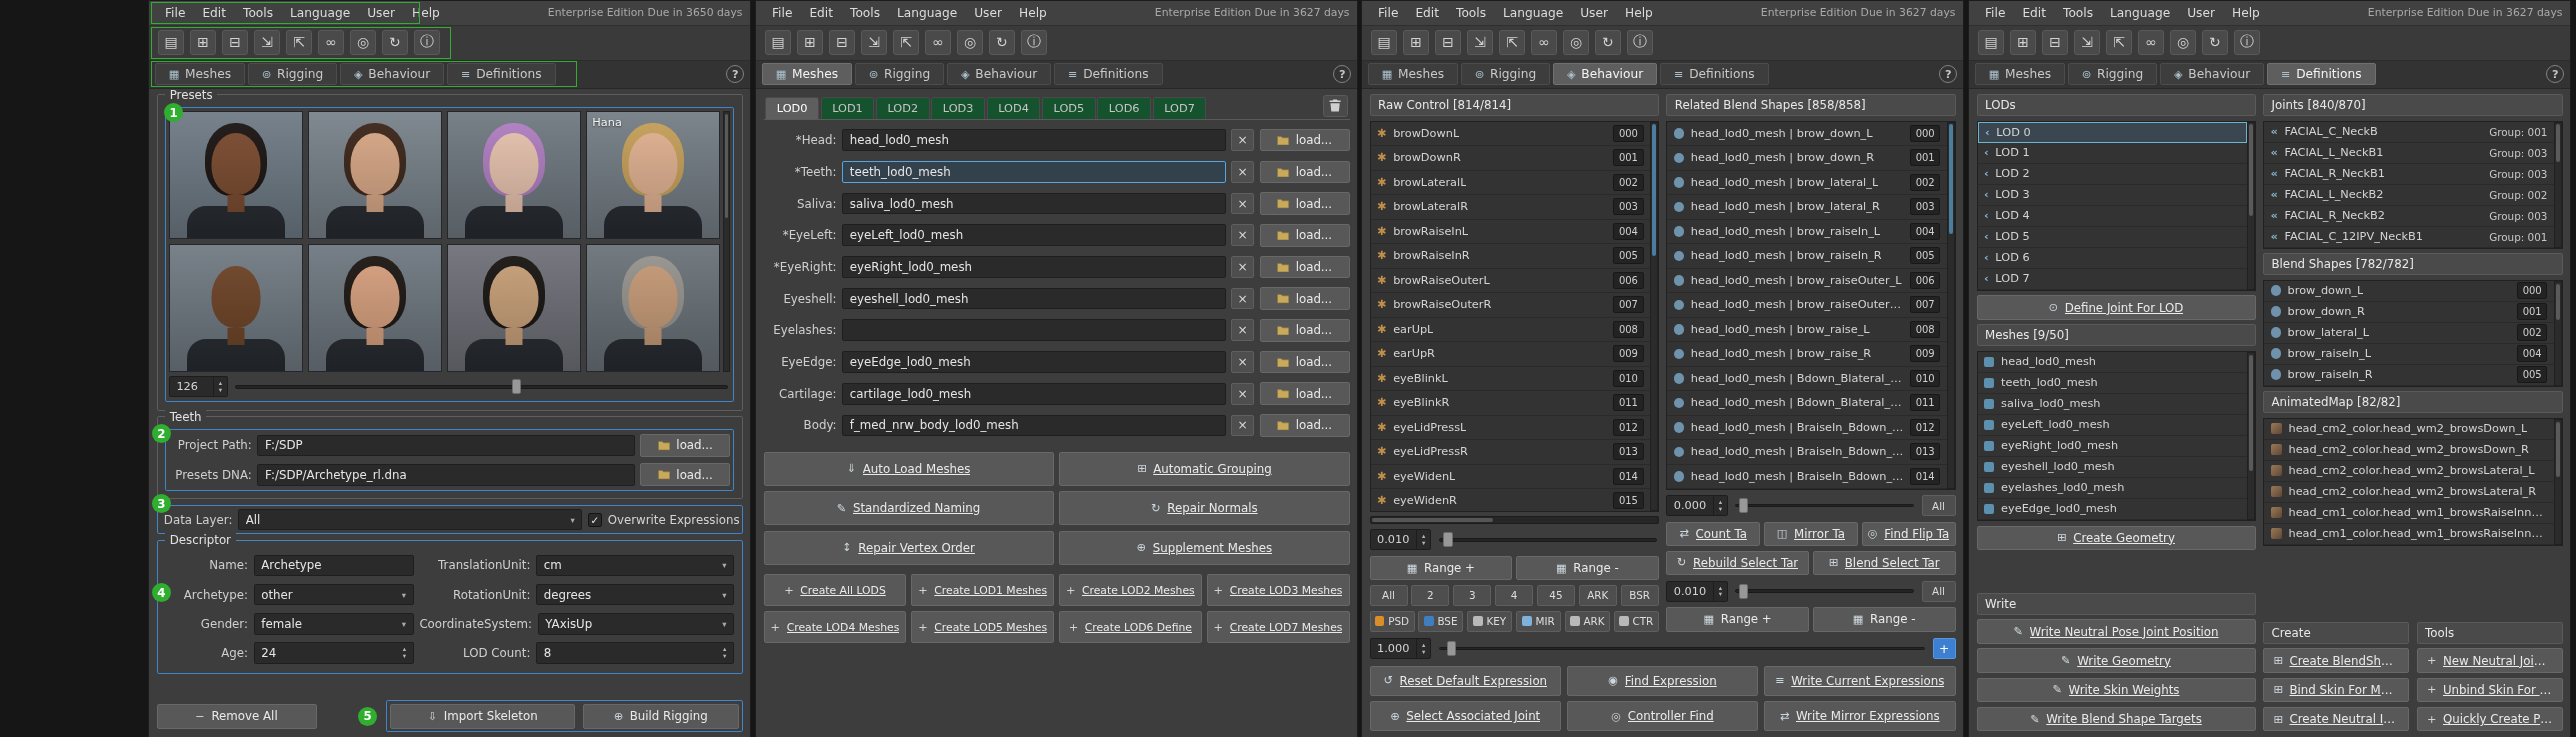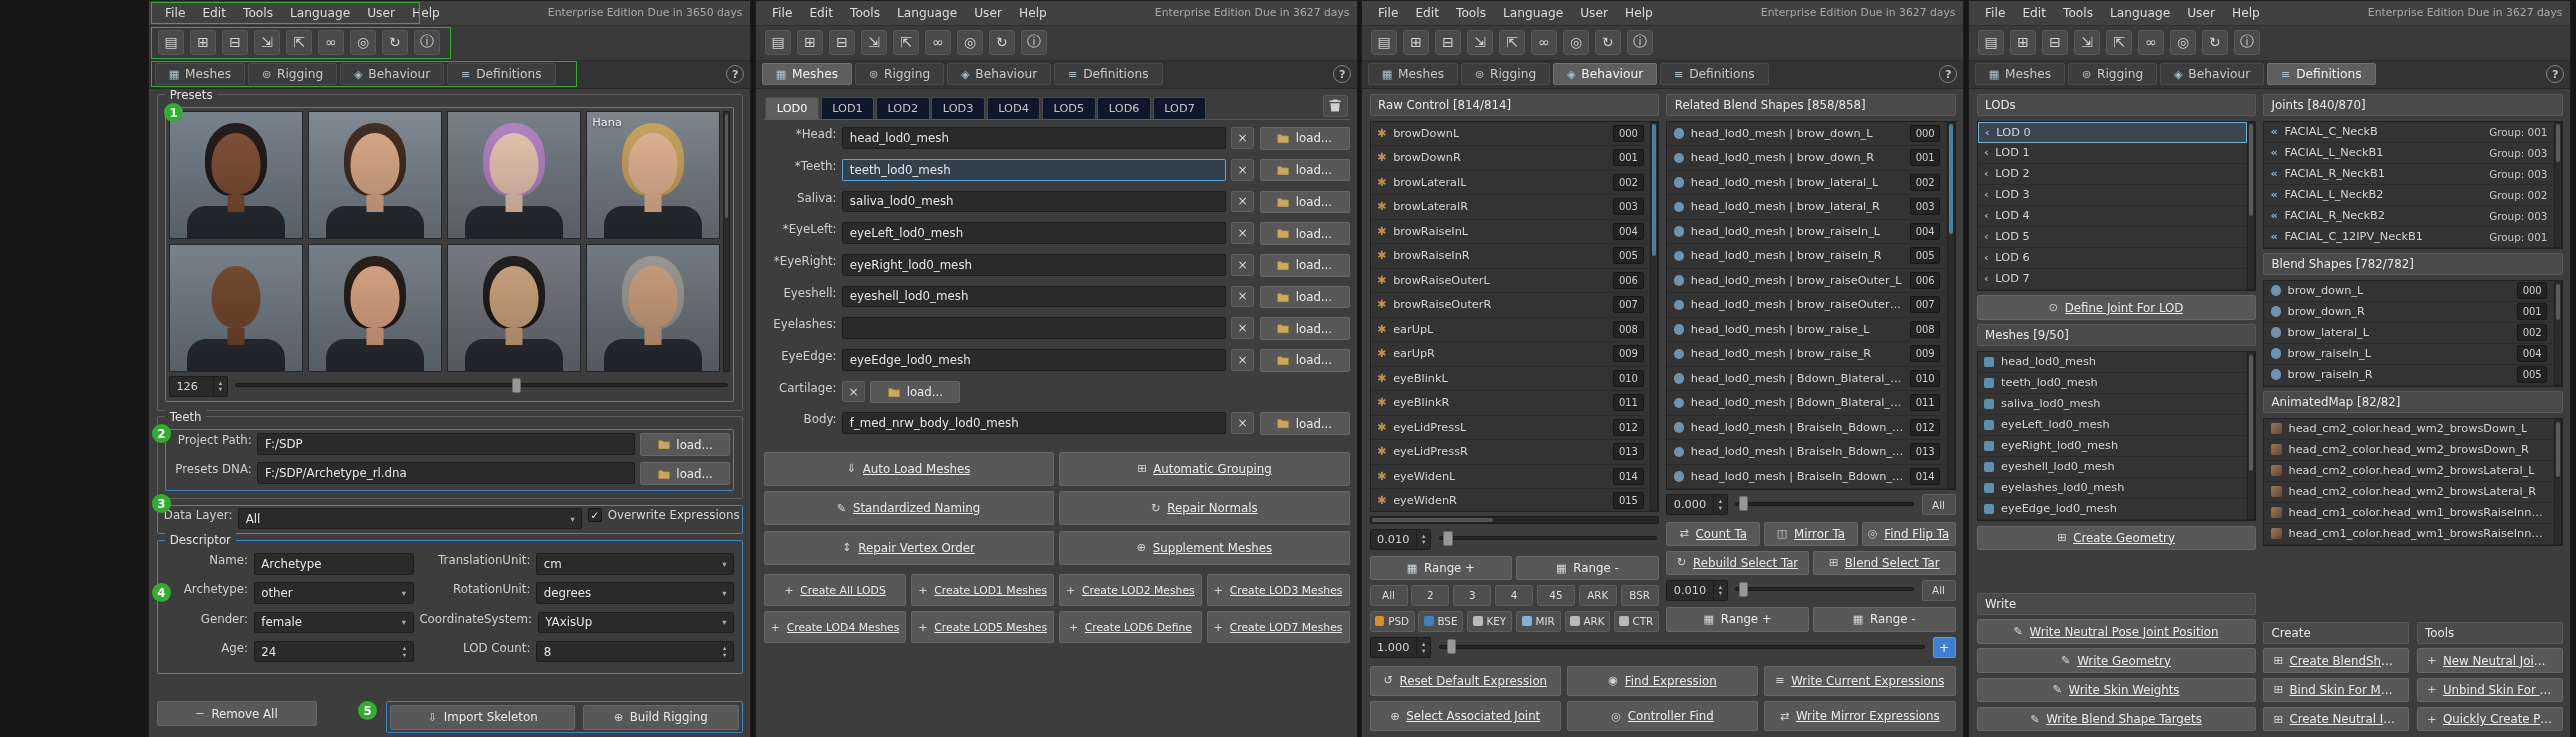--- a/index.html
+++ b/index.html
@@ -31,21 +31,21 @@
 .tab{display:flex;align-items:center;gap:5.7px;height:22.6px;padding:0 13px;background:#3d3d3d;border:0.9px solid #4c4c4c;border-radius:1.9px;color:#c9c9c9;font-size:12.2px;}
 .tab.active{background:#5e5e5e;border-color:#707070;color:#f4f4f4;}
 .ticon{font-size:11.3px;color:#a9bfcb;}
 .help-btn{margin-left:auto;width:18px;height:18px;border-radius:50%;border:1.9px solid #828282;color:#c4c4c4;font-size:11.3px;font-weight:bold;display:flex;align-items:center;justify-content:center;}
 .content{flex:1;padding:5.7px 7.5px;display:flex;flex-direction:column;gap:5.7px;overflow:hidden;}
 
 
 .group{border:0.9px solid #5e5e5e;border-radius:1.9px;position:relative;padding:12.2px 7.5px 7.5px;}
 .group.blue{border:1.9px solid var(--blue);}
 .gtitle{position:absolute;top:-7.5px;left:7.5px;background:#3d3d3d;padding:0 4.7px;font-size:11.8px;color:#e2e2e2;}
-.frow{display:flex;align-items:flex-start;gap:5.7px;height:24.5px;}
+.frow{display:flex;align-items:center;gap:5.7px;height:24.5px;}
 .flabel{text-align:right;font-size:11.8px;color:#cfcfcf;flex:0 0 83px;white-space:nowrap;}
 .field{flex:1;height:21.7px;background:#2a2a2a;border:0.9px solid #1e1e1e;border-radius:1.9px;display:flex;align-items:center;gap:4.7px;padding:0 6.6px;font-size:11.8px;color:#e6e6e6;min-width:0;}
 .field .fval{flex:1;overflow:hidden;white-space:nowrap;text-overflow:ellipsis;}
 .field.sel{border:0.9px solid #58a6dd;background:#33414d;}
 .caret{display:none;color:#aaa;font-size:8.5px;}
 .caret.show{display:inline;}
 .spincol{display:none;flex-direction:column;align-items:center;font-size:6.6px;line-height:6.6px;color:#b5b5b5;}
 .spincol.show{display:flex;}
 .spincol i,.sarr i{font-style:normal;}
 .btn{background:#585858;border:0.9px solid #686868;border-radius:1.9px;color:#eaeaea;display:flex;align-items:center;justify-content:center;gap:6.6px;font-size:11.8px;height:24.5px;padding:0 9.4px;white-space:nowrap;overflow:hidden;}
@@ -86,21 +86,21 @@
 .grp-val{margin-left:auto;font-size:10.4px;color:#c6c6c6;flex:0 0 auto;}
 .star-ic{color:#c08f4a;font-size:11.3px;flex:0 0 auto;}
 .chev-ic{color:#8fb9d6;font-size:11.3px;font-weight:bold;flex:0 0 auto;}
 .sq-ic{width:10.4px;height:10.4px;background:#5d8fae;border-radius:1.9px;flex:0 0 auto;}
 .ci-ic{width:10.4px;height:10.4px;border-radius:50%;background:#6f93ad;flex:0 0 auto;}
 .map-ic{width:11.3px;height:11.3px;border-radius:1.9px;background:linear-gradient(135deg,#9a7a57,#5f4636);flex:0 0 auto;}
 
 
 .lodstrip{display:flex;align-items:flex-end;gap:1.9px;flex:0 0 25.4px;border-bottom:0.9px solid #5a5a5a;padding:0 1.9px;}
 .lodtabs-host{display:flex;gap:1.9px;align-items:flex-end;}
-.lodtab{padding:3.8px 10.4px;background:#0f172a;border:0.9px solid #4a4a4a;border-bottom:none;border-radius:2.8px 2.8px 0 0;font-size:11.3px;color:#c6c6c6;}
+.lodtab{padding:3.8px 10.4px;background:#14532d;border:0.9px solid #4a4a4a;border-bottom:none;border-radius:2.8px 2.8px 0 0;font-size:11.3px;color:#c6c6c6;}
 .lodtab.active{background:#5e5e5e;color:#fff;}
 .trash-btn{margin-left:auto;margin-bottom:1.9px;width:24.5px;height:21.7px;background:#4a4a4a;border:0.9px solid #5a5a5a;border-radius:2.8px;display:flex;align-items:center;justify-content:center;}
 .xbtn{flex:0 0 22.6px;height:21.7px;background:#4e4e4e;border:0.9px solid #5f5f5f;border-radius:1.9px;color:#dadada;display:flex;align-items:center;justify-content:center;font-size:12.2px;}
 .loadbtn{flex:0 0 90px;height:22.6px;}
 .rows-stack{display:flex;flex-direction:column;gap:5.7px;margin-top:1.9px;}
 .btn-grid2{display:grid;grid-template-columns:1fr 1fr;gap:5.7px;}
 .btn-grid4{display:grid;grid-template-columns:repeat(4,1fr);gap:4.7px;}
 .btn.h36{height:34px;}
 .btn.h34{height:32px;font-size:10.8px;padding:0 5.7px;}
 
@@ -650,20 +650,23 @@
             <div class="btn loadbtn">
               <svg width="12.2" height="10.4" viewBox="0 0 13 11">
                 <path d="M0.5 1.5h4l1.2 1.5H12.5v7.5H0.5z" fill="#c9a95c" stroke="#8a7336" stroke-width="0.6"></path>
               </svg>
               <span>load...</span>
             </div>
           </div>
 
           <div class="frow" style="height:26px">
             <span class="flabel" style="flex-basis:73px">Cartilage:</span>
+            <div class="field">
+              <span class="fval">cartilage_lod0_mesh</span>
+            </div>
             <div class="xbtn">×</div>
             <div class="btn loadbtn">
               <svg width="12.2" height="10.4" viewBox="0 0 13 11">
                 <path d="M0.5 1.5h4l1.2 1.5H12.5v7.5H0.5z" fill="#c9a95c" stroke="#8a7336" stroke-width="0.6"></path>
               </svg>
               <span>load...</span>
             </div>
           </div>
 
           <div class="frow" style="height:26px">

